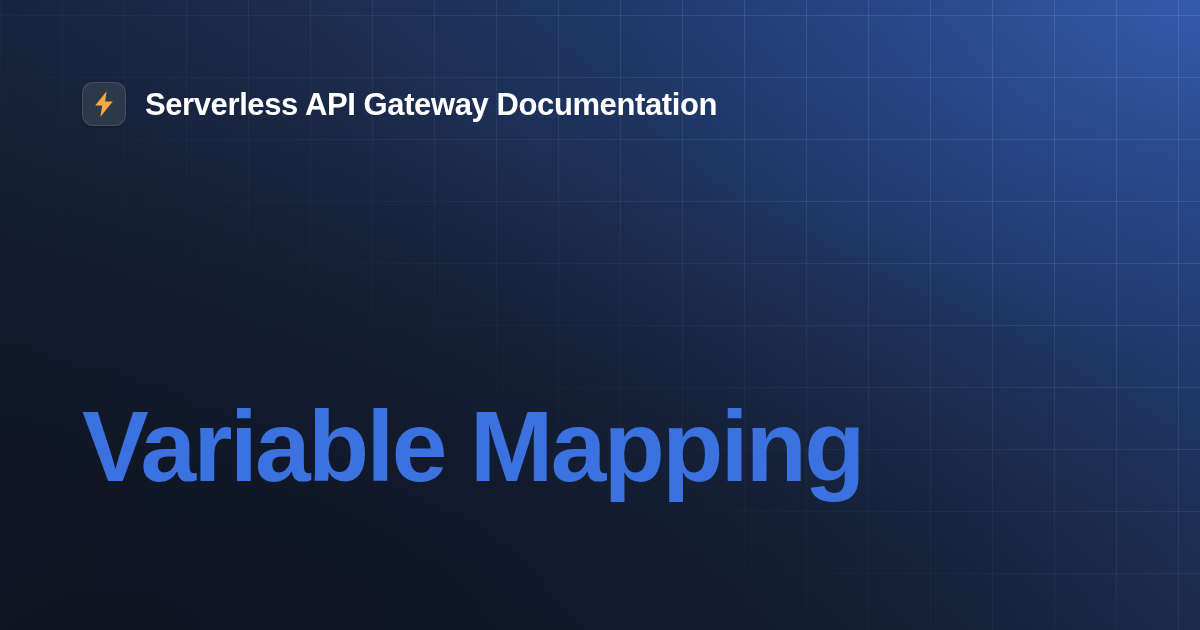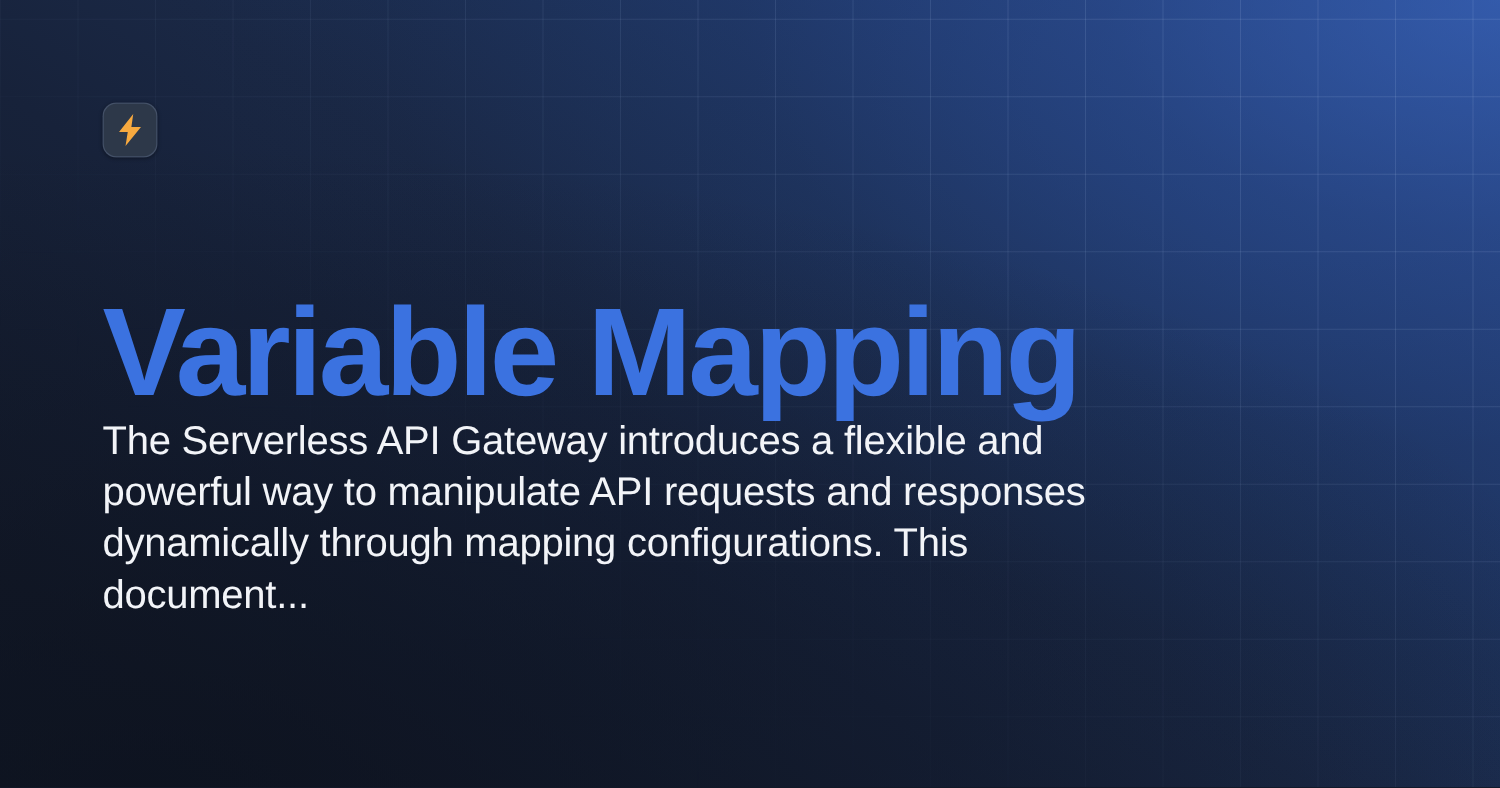--- a/index.html
+++ b/index.html
@@ -162,24 +162,24 @@
   <div class="content">
 
     <div class="brand">
       <div class="brand-badge">
         <span>
           <svg width="24" height="28" viewBox="0 0 24 28" aria-hidden="true">
             <path d="M14.6 1.2 L3.2 15.6 L10.2 15.6 L8.4 26.8 L20.8 11.6 L13.1 11.6 Z" fill="#f7a93f"></path>
           </svg>
         </span>
       </div>
+      <div class="brand-title">Serverless API Gateway Documentation</div>
     </div>
 
     <div class="spacer"></div>
 
     <h1 class="headline">Variable Mapping</h1>
 
-    <p class="description">The Serverless API Gateway introduces a flexible and powerful way to manipulate API requests and responses dynamically through mapping configurations. This document...</p>
 
     <div class="bottom-spacer"></div>
 
   </div>
 </div>
 
 </body></html>

